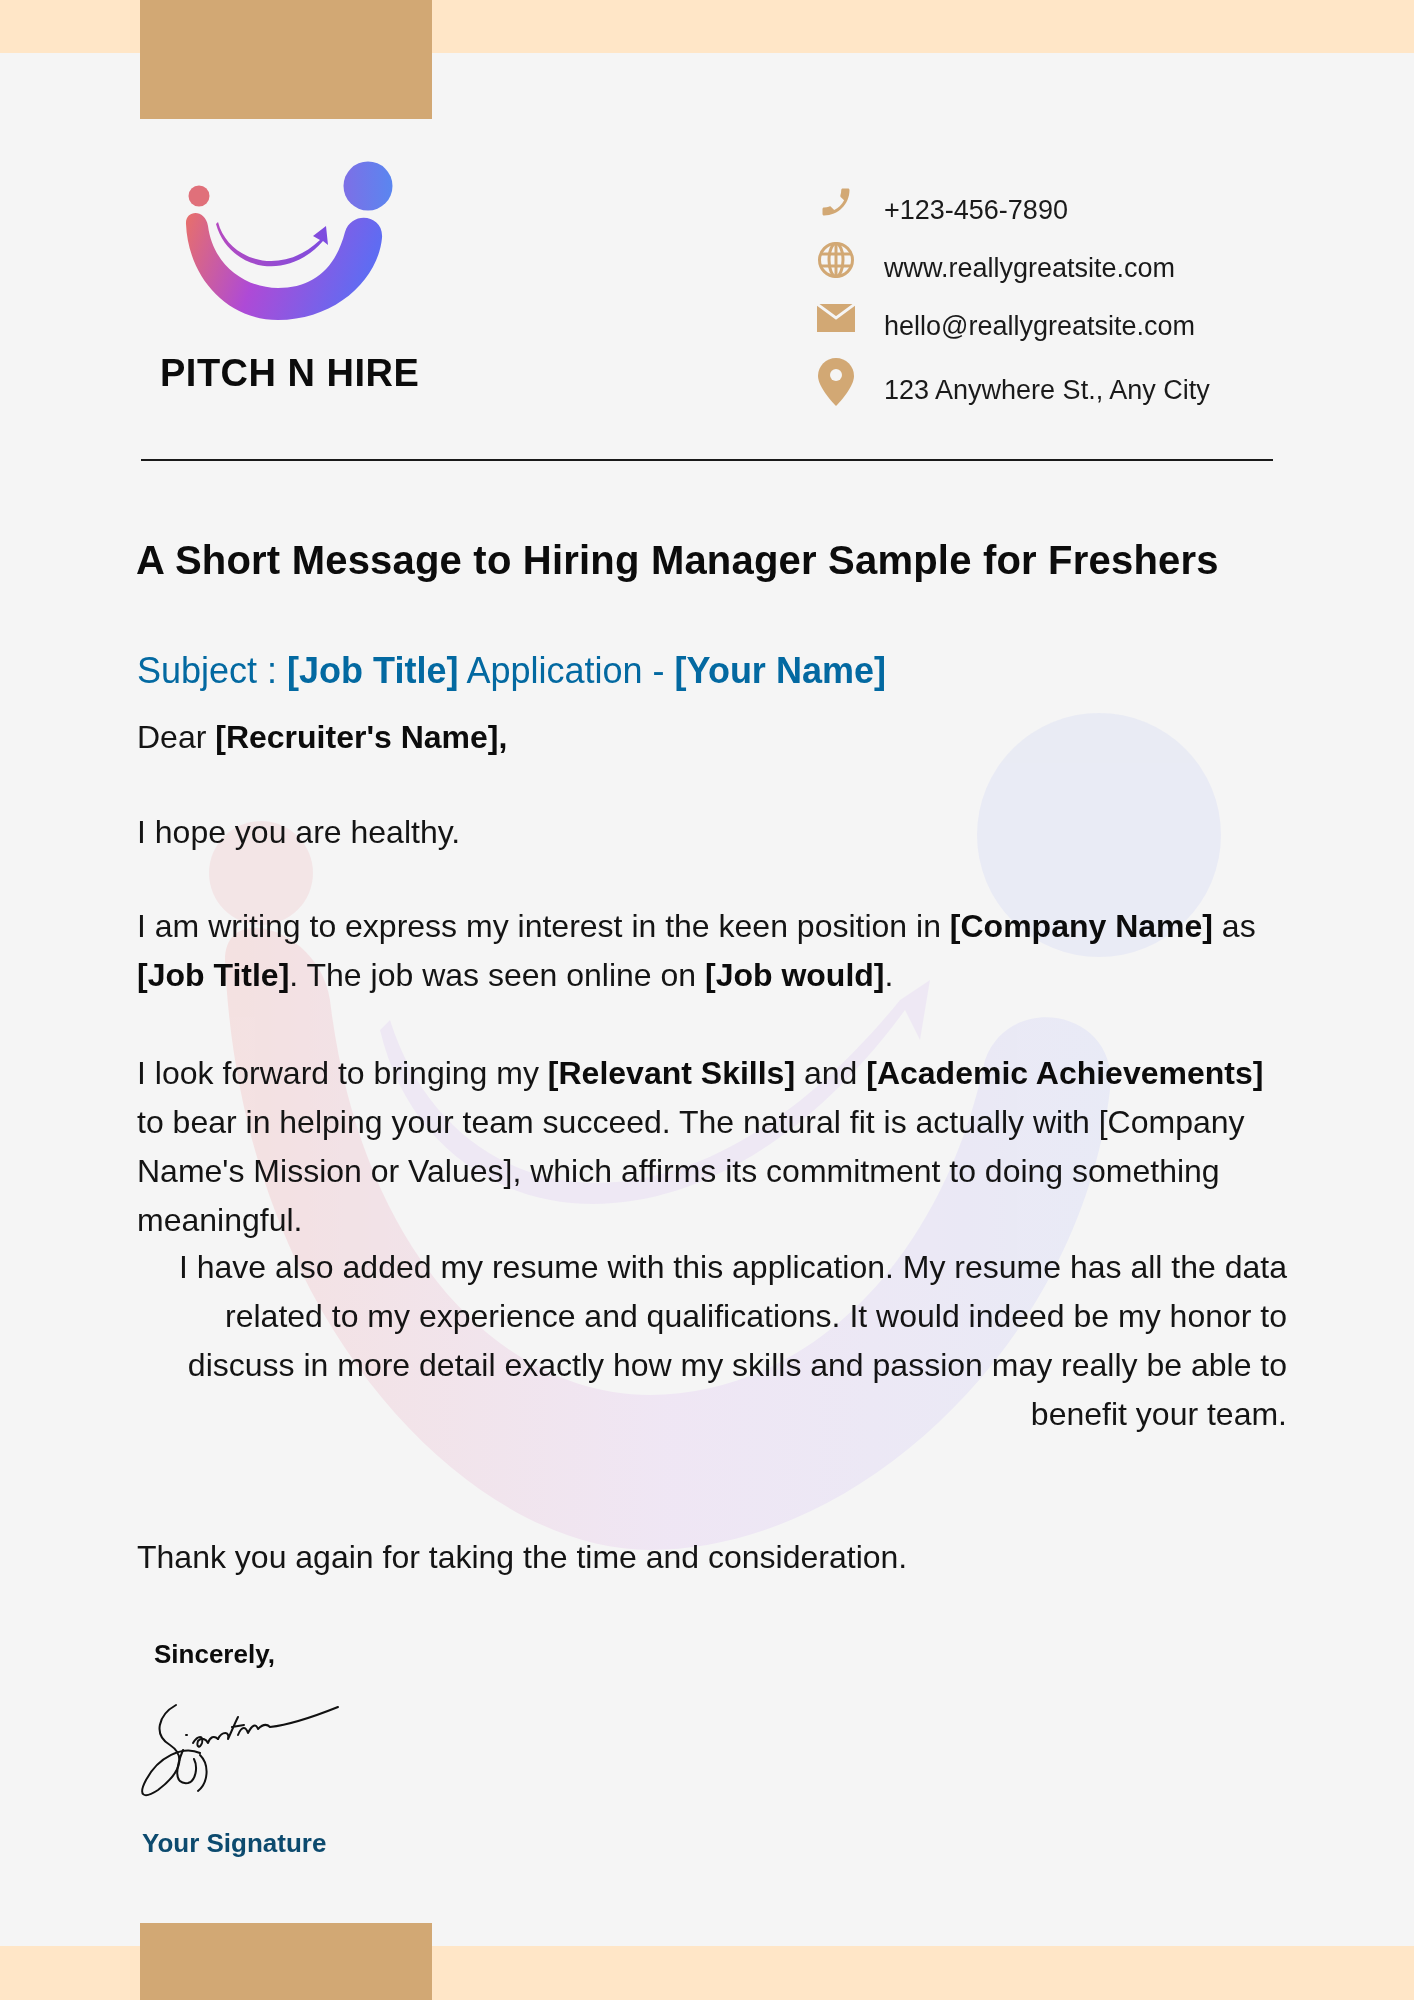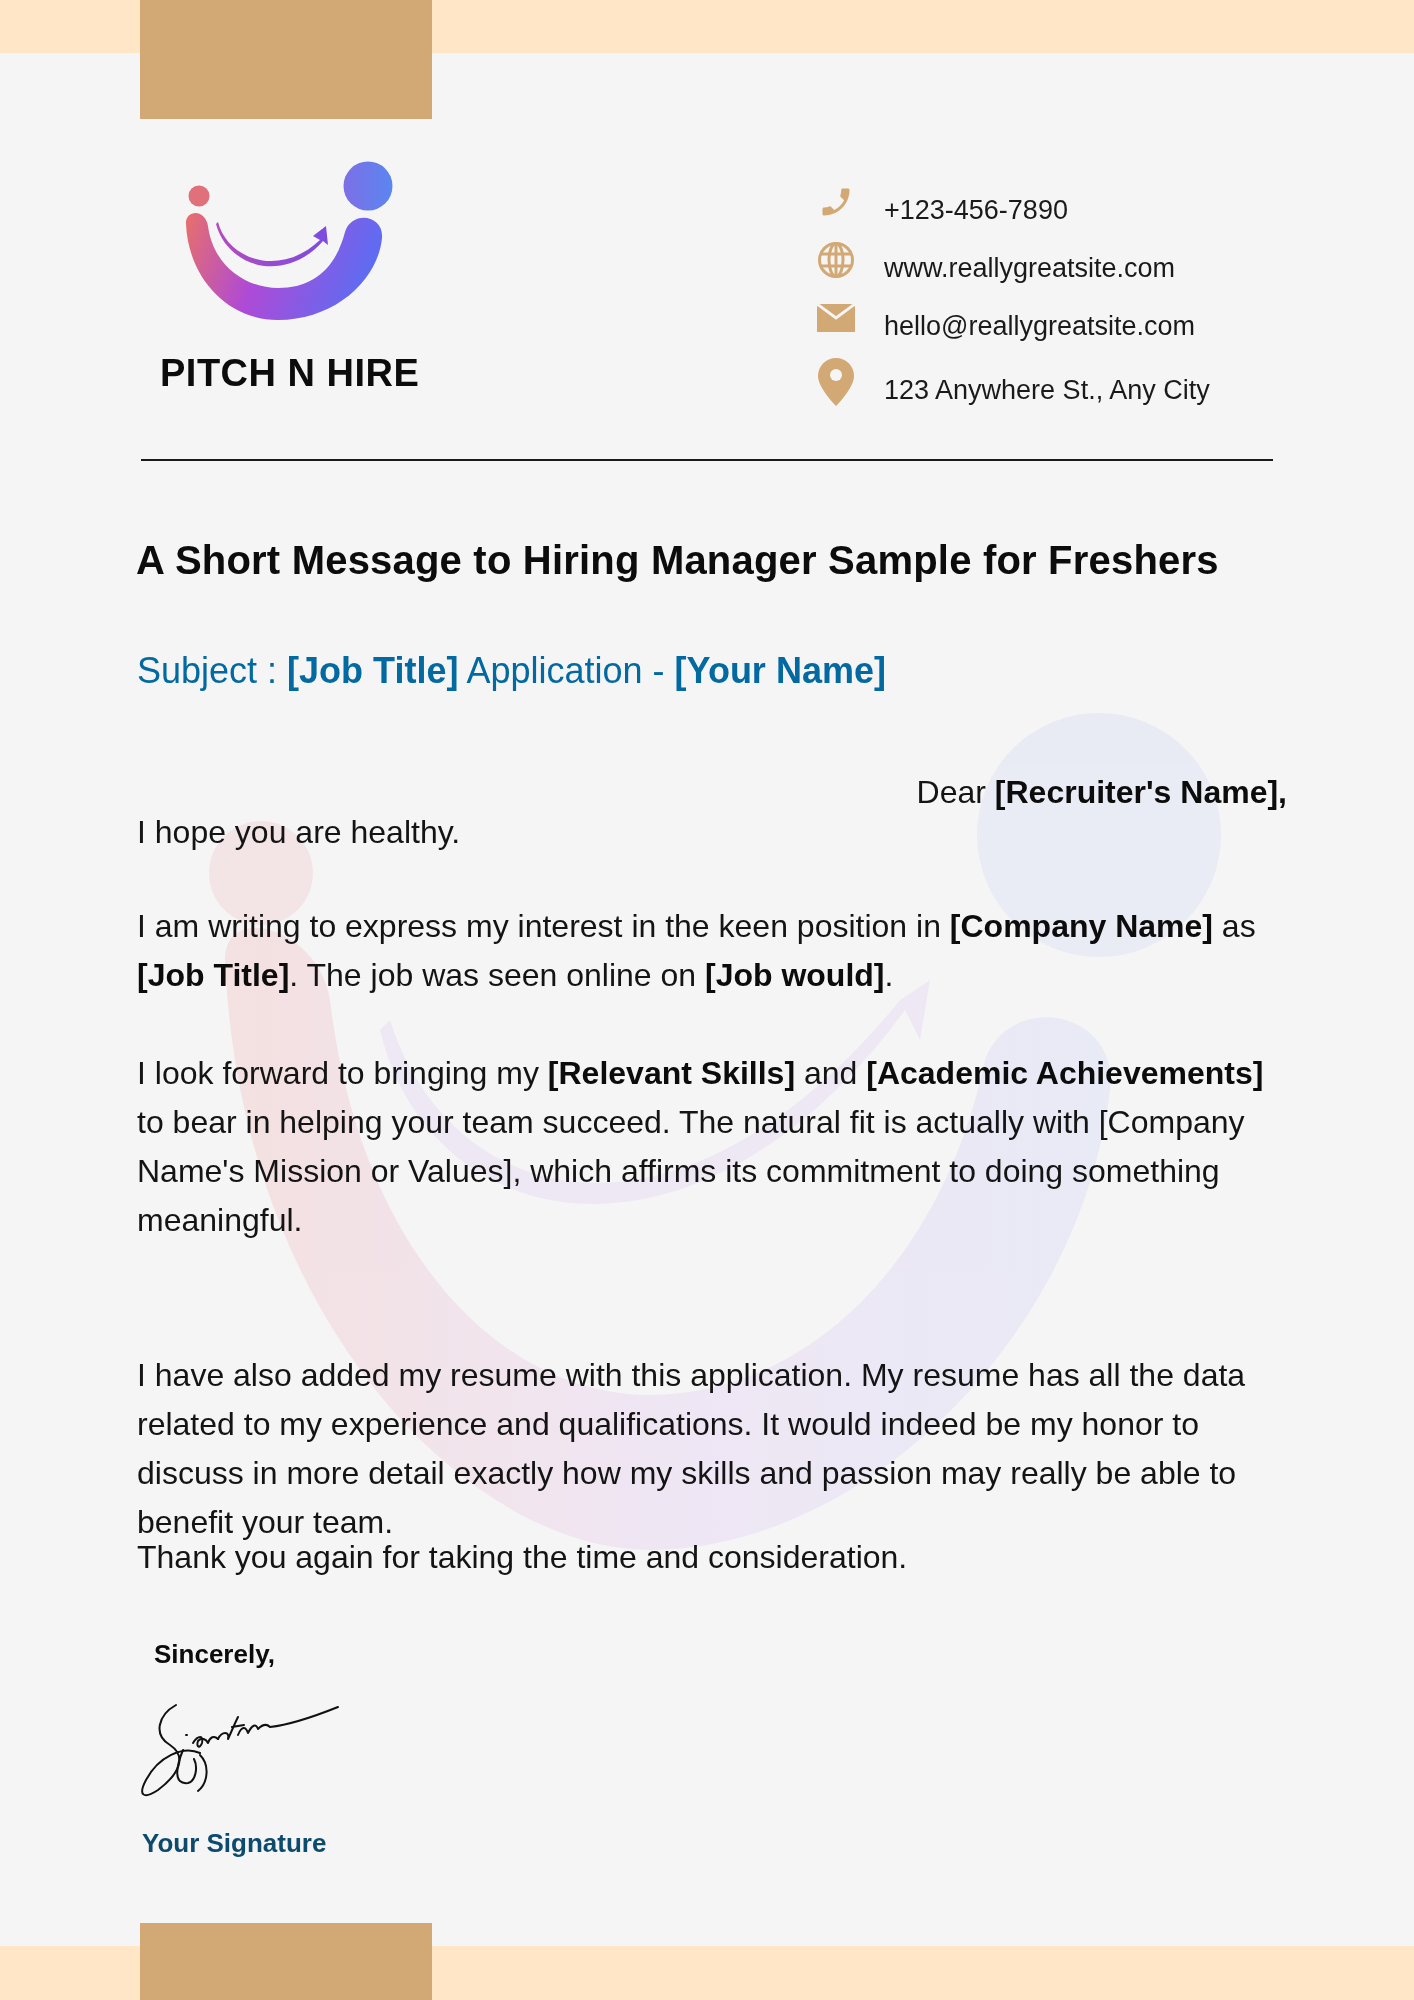--- a/index.html
+++ b/index.html
@@ -39,25 +39,25 @@
   }
   .subject {
     position: absolute; left: 137px; top: 650px; font-size: 36px; white-space: nowrap; color: #0369a1;
   }
   .subject b { font-weight: bold; }
 
   .body-text {
     position: absolute; left: 137px; width: 1150px; font-size: 32px; line-height: 49px; color: #141414;
   }
   .body-text b { font-weight: bold; color: #0c0c0c; }
-  .p-dear { top: 768px; text-align: right; }
+  .p-dear { top: 713px; }
   .p-hope { top: 808px; }
   .p-2 { top: 902px; }
   .p-3 { top: 1049px; }
-  .p-4 { top: 1351px; }
+  .p-4 { top: 1243px; text-align: right; }
   .p-5 { top: 1533px; }
 
   .closing { position: absolute; left: 142px; top: 1639px; font-size: 26px; font-weight: bold; color: #0c0c0c; margin-left: 12px; }
   .signature { position: absolute; left: 138px; top: 1695px; width: 215px; height: 110px; }
   .sig-name { position: absolute; left: 142px; top: 1828px; font-size: 26px; font-weight: bold; color: #0c4a6e; }
 </style>
 </head>
 <body>
 
 <div class="band top"></div>

